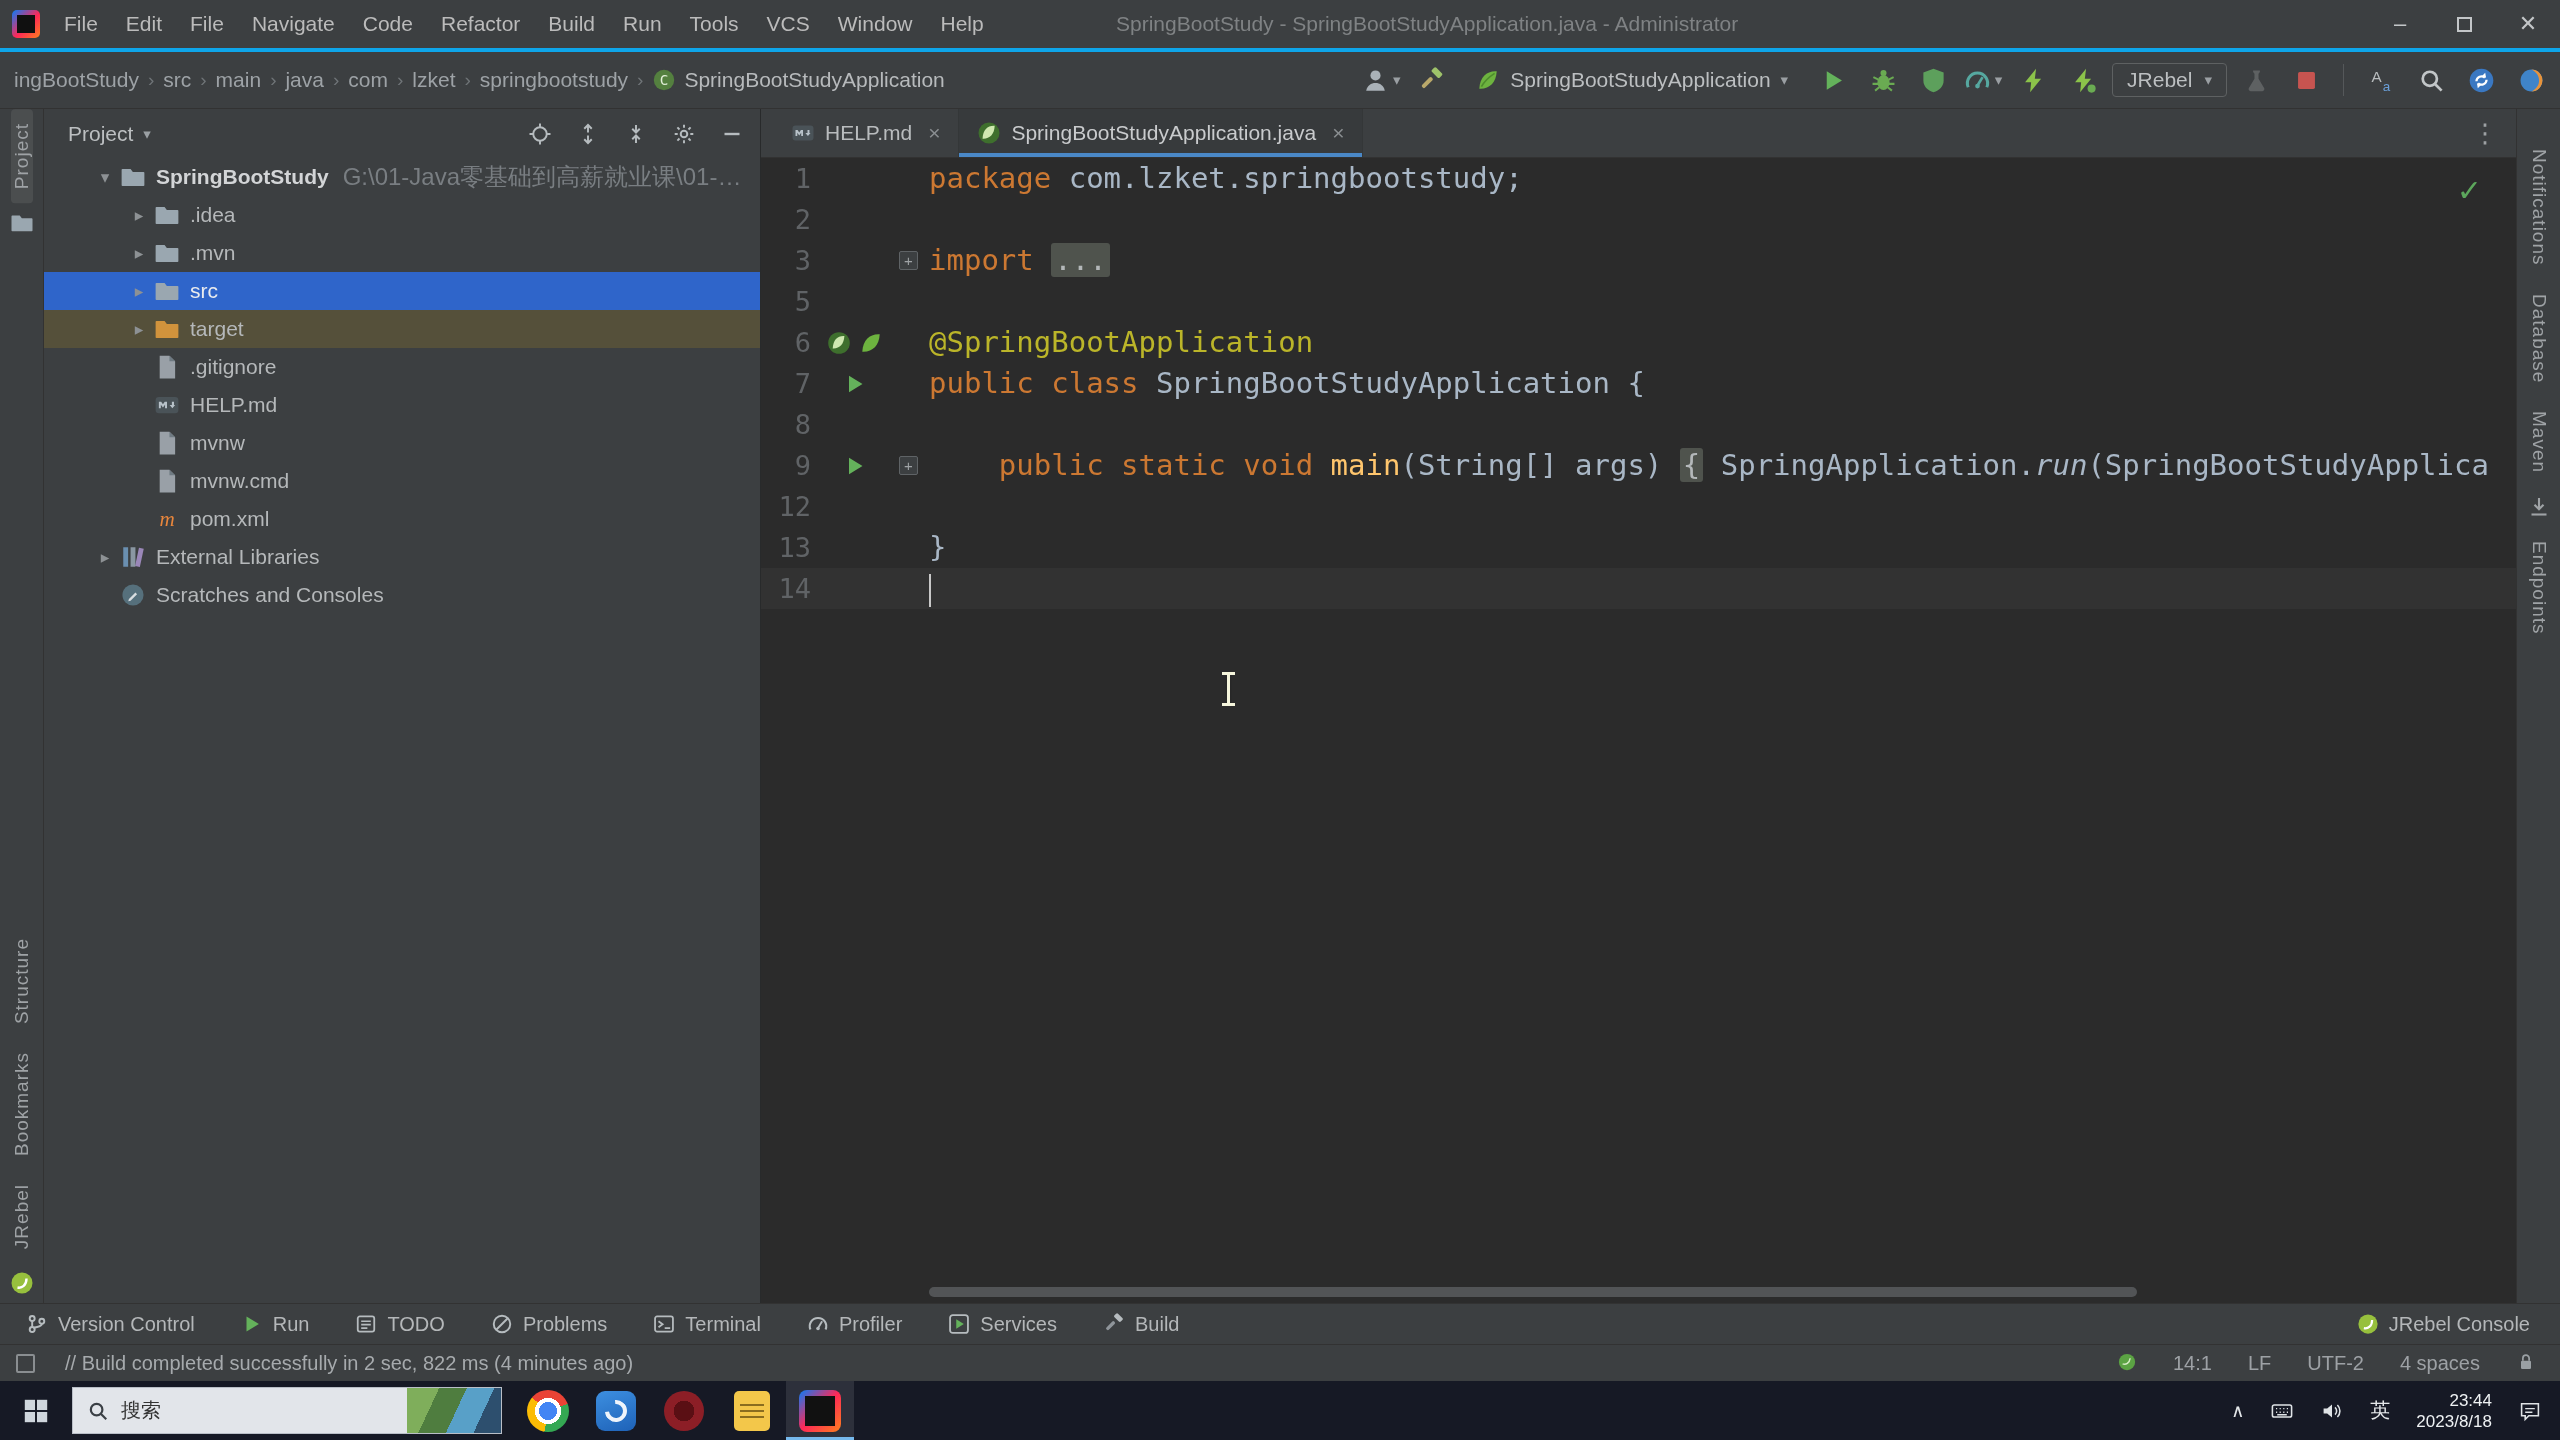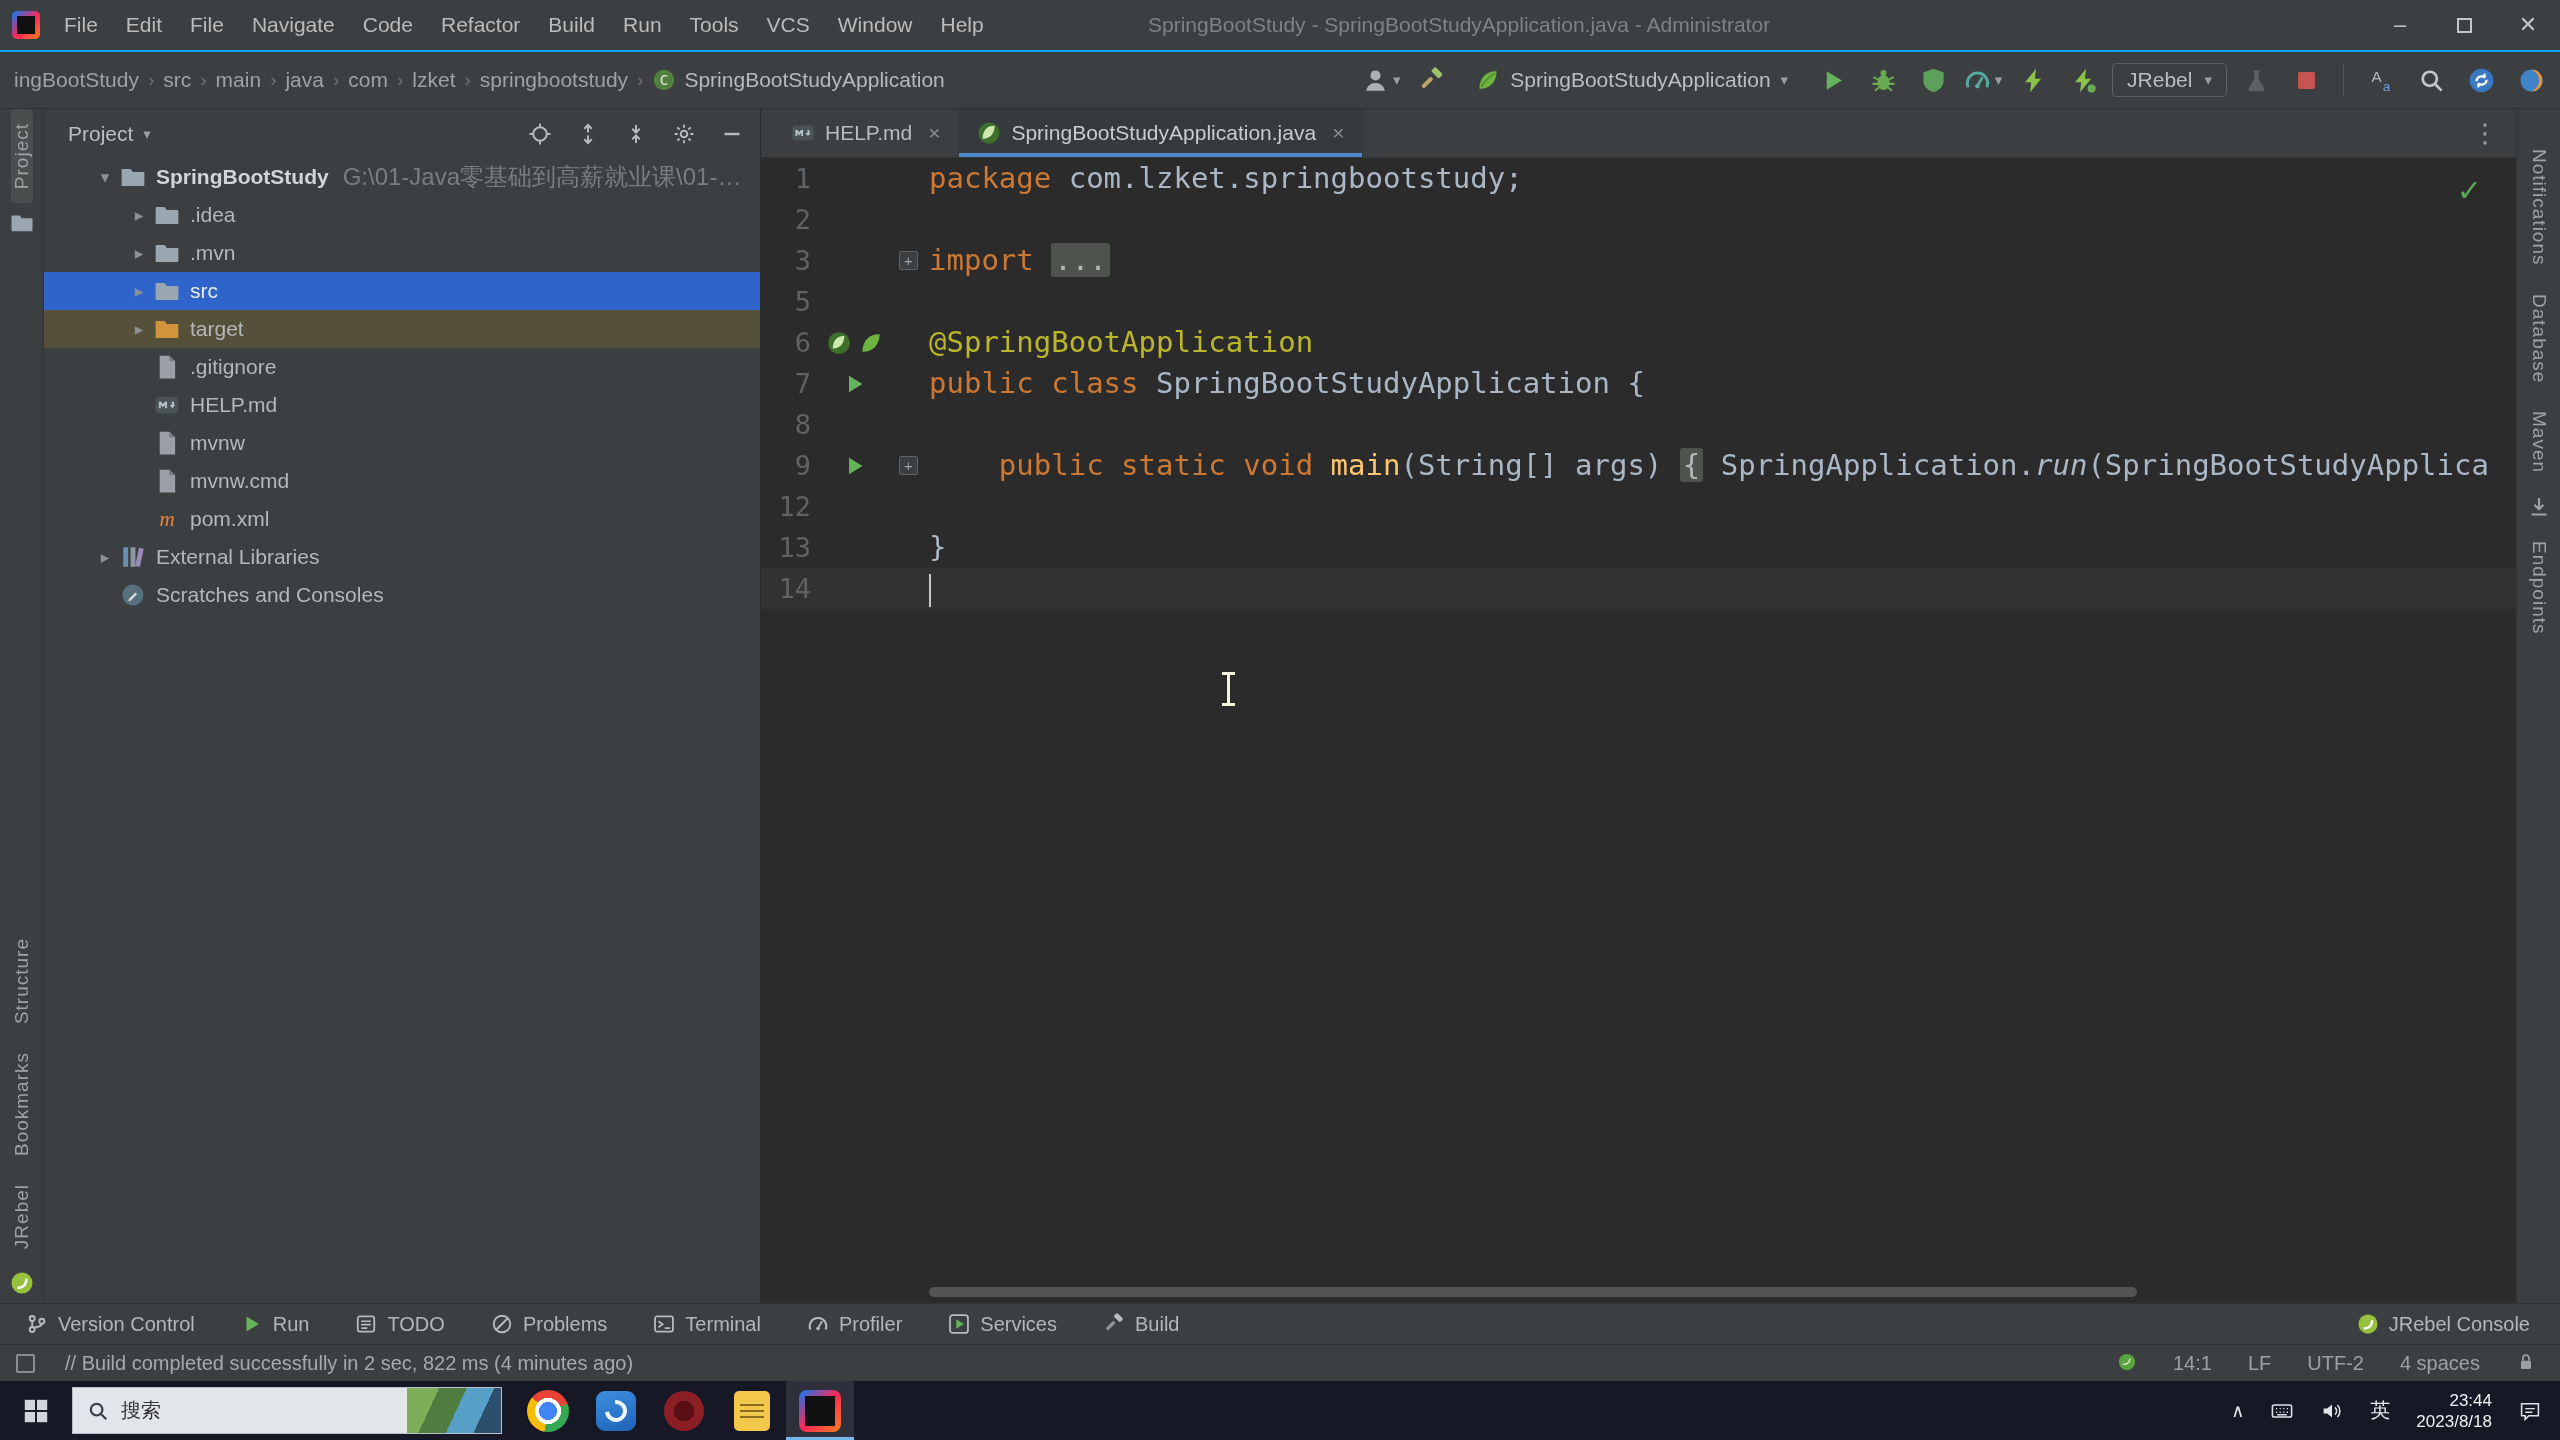--- a/index.html
+++ b/index.html
@@ -3,26 +3,26 @@
 <meta charset="utf-8">
 <style>
   *{margin:0;padding:0;box-sizing:border-box}
   html,body{width:2560px;height:1440px;overflow:hidden;background:#2b2b2b;cursor:default}
   body{font-family:"Liberation Sans",sans-serif}
   .screen{width:2560px;height:1440px;display:flex;flex-direction:column;color:#bbbbbb}
   .ic{display:inline-flex;align-items:center;justify-content:center}
   .ic svg{width:24px;height:24px;display:block}
 
   
-  .titlebar{height:52px;background:#3c3f41;display:flex;align-items:center;position:relative;border-bottom:2px solid #0ea5e9;flex:none}
+  .titlebar{height:52px;background:#3c3f41;display:flex;align-items:center;position:relative;border-bottom:4px solid #0ea5e9;flex:none}
   .app-logo{width:28px;height:28px;margin:0 10px 0 12px;border-radius:5px;background:linear-gradient(135deg,#087cfa,#fe2857 55%,#fc801d);position:relative;flex:none}
   .app-logo::after{content:"";position:absolute;inset:5px;background:#101010}
   .menus{display:flex;height:100%}
   .menu-item{padding:0 14px;font-size:21px;color:#bbbbbb;display:flex;align-items:center}
-  .win-title{position:absolute;left:1148px;top:0;height:100%;display:flex;align-items:center;color:#7f8284;font-size:21px;white-space:nowrap}
+  .win-title{position:absolute;left:1116px;top:0;height:100%;display:flex;align-items:center;color:#7f8284;font-size:21px;white-space:nowrap}
   .win-controls{margin-left:auto;display:flex;height:100%}
   .win-btn{width:64px;height:100%;display:flex;align-items:center;justify-content:center;color:#c3c6c8;font-size:22px}
   .max-box{width:15px;height:15px;border:2px solid #c3c6c8}
 
   
   .toolbar{height:57px;background:#3c3f41;display:flex;align-items:center;border-bottom:1px solid #323232;flex:none;padding:0 8px 0 12px;white-space:nowrap}
   .crumbs{display:flex;align-items:center;font-size:21px;color:#9da2a6;overflow:hidden}
   .crumb{padding:0 2px}
   .class-crumb{display:flex;align-items:center;gap:8px;color:#b7babc}
   .crumb-sep{color:#6f7477;margin:0 7px;font-size:19px}

